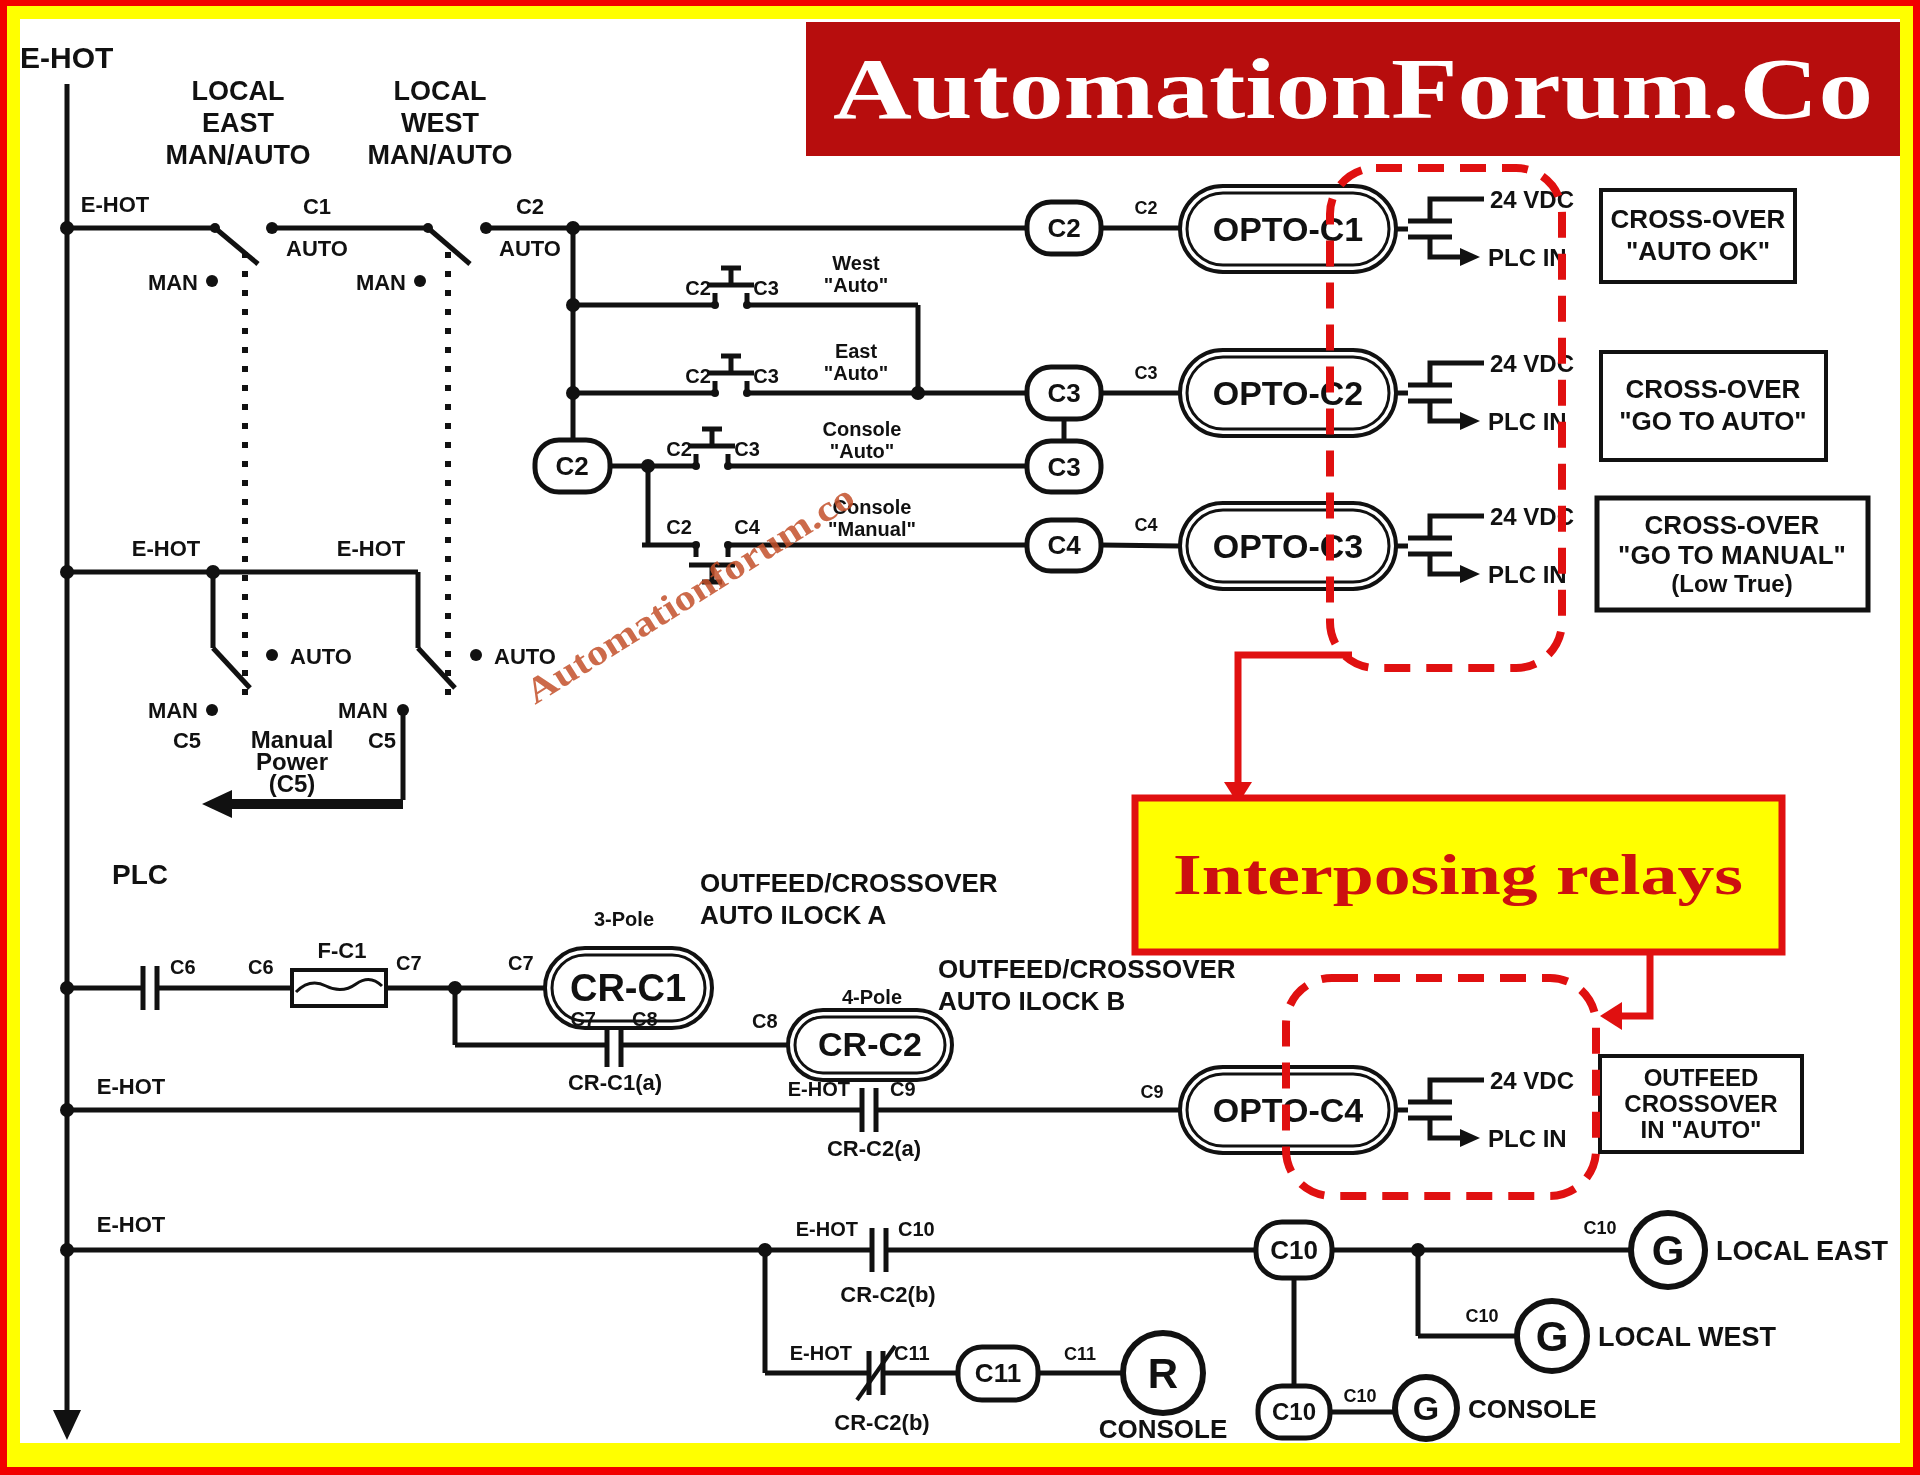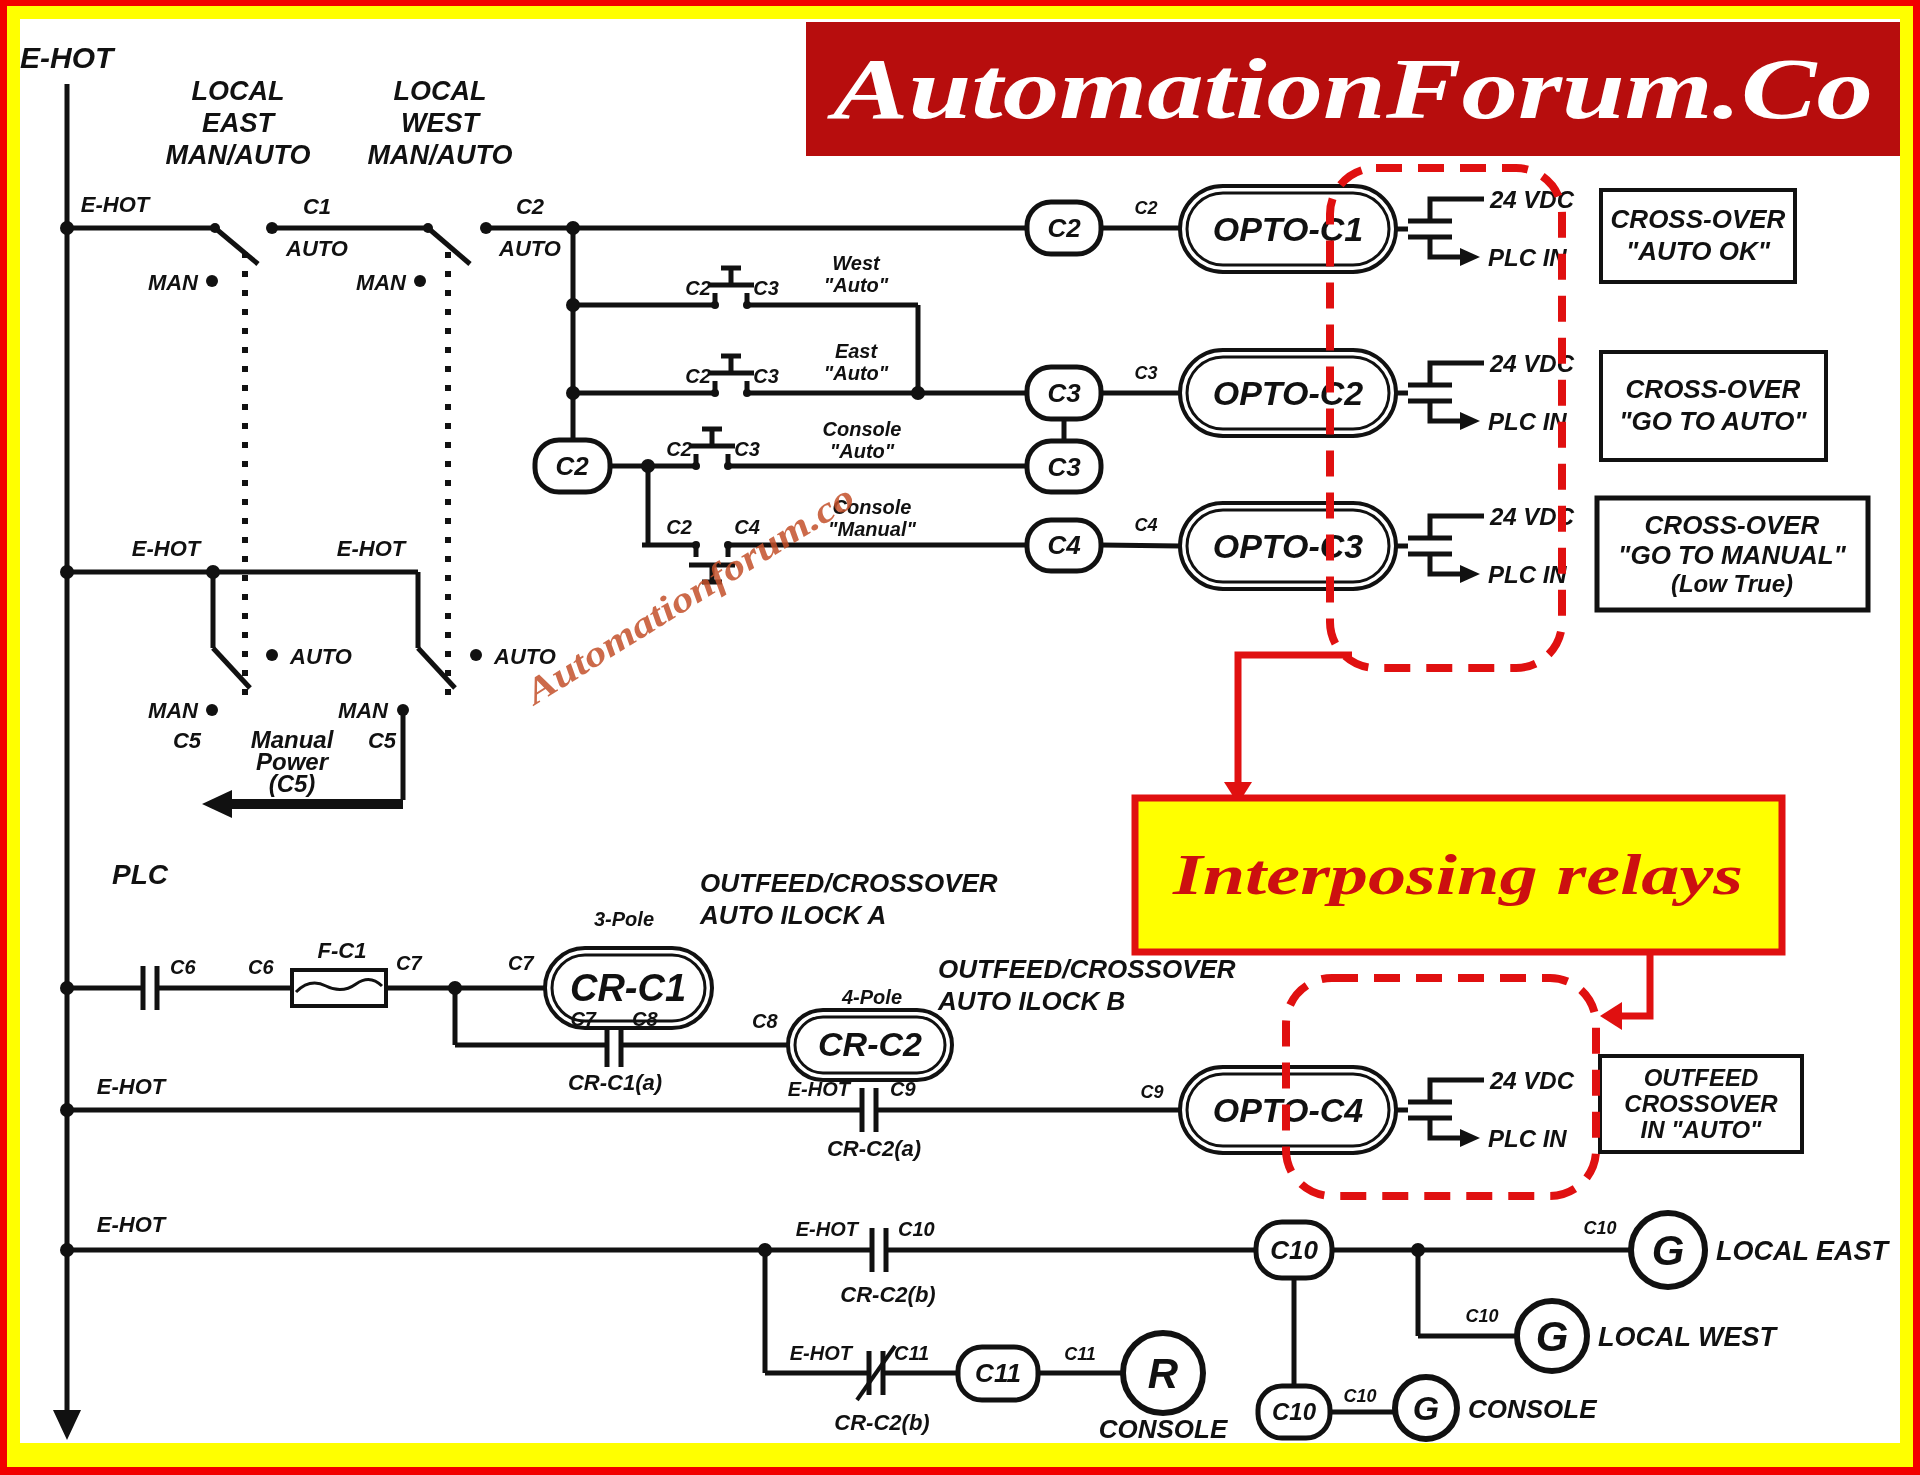--- a/index.html
+++ b/index.html
@@ -1,16 +1,16 @@
 <!DOCTYPE html>
 <html><head>
 <meta charset="utf-8">
 <style>
   html,body{margin:0;padding:0;background:#888;}
-  .page{width:1920px;height:1475px;position:relative;font-style:italic;}
+  .page{width:1920px;height:1475px;position:relative;}
   svg{display:block;}
   .t{font-family:"Liberation Sans",sans-serif;font-weight:bold;fill:#111;}
   .s18{font-size:18px}.s20{font-size:20px}.s22{font-size:22px}.s24{font-size:24px}
   .s26{font-size:26px}.s27{font-size:27px}.s28{font-size:28px}.s30{font-size:30px}
   .s34{font-size:34px}.s38{font-size:38px}.s42{font-size:42px}
   .mid{text-anchor:middle}.end{text-anchor:end}
   .wm{font-family:"Liberation Serif",serif;font-weight:bold;}
   .ban{font-family:"Liberation Serif",serif;font-weight:bold;}
 </style>
 </head>

